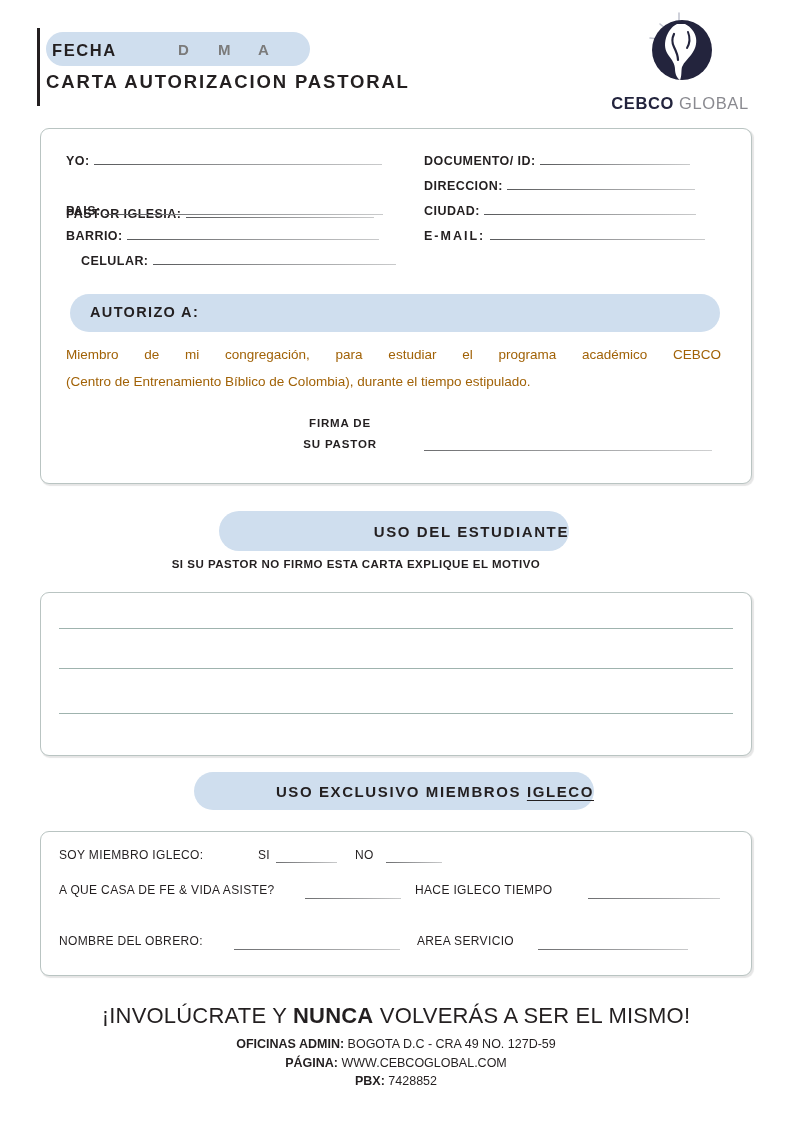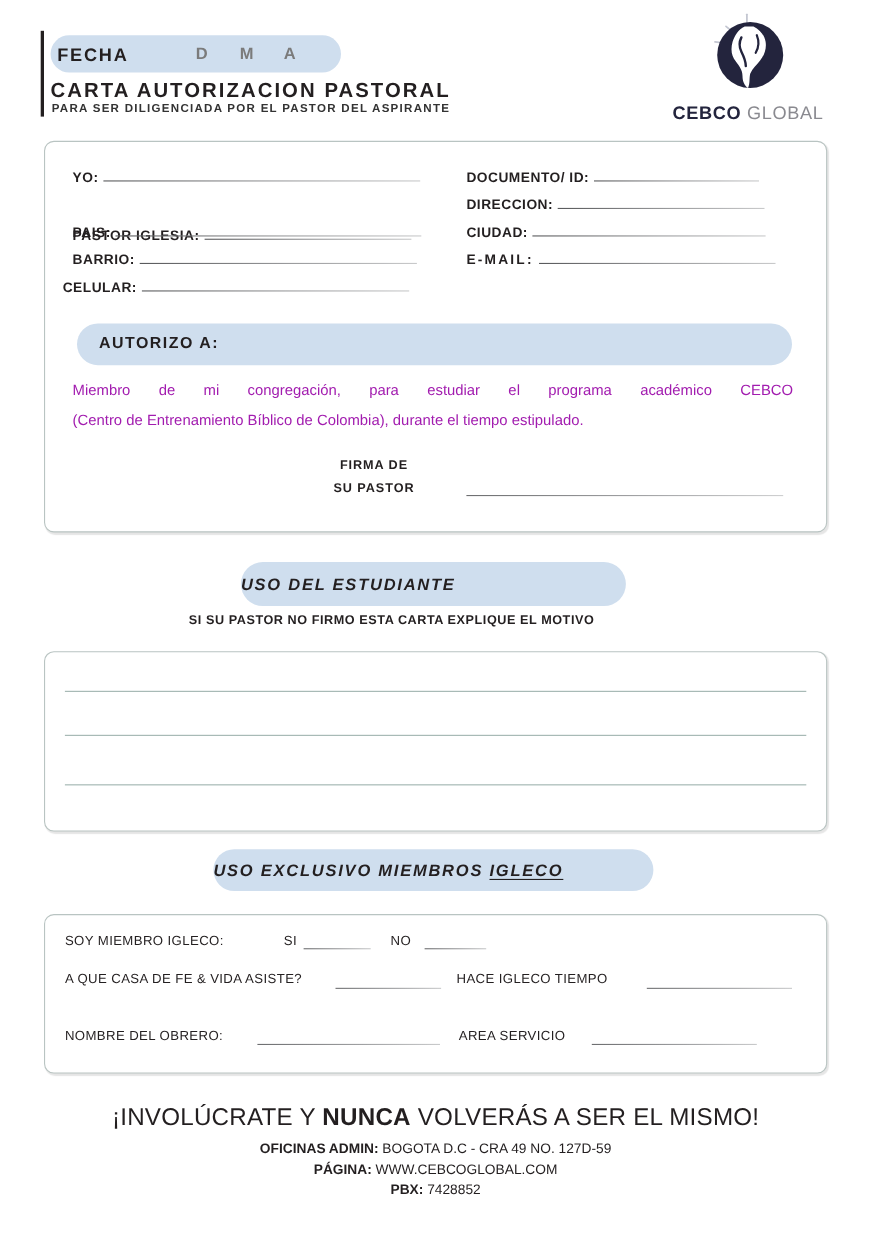--- a/index.html
+++ b/index.html
@@ -143,21 +143,21 @@
     font-weight: bold;
     letter-spacing: 1.35px;
     color: #231f20;
   }
   .autorizo-para {
     position: absolute;
     left: 66px; top: 341px;
     width: 655px;
     font-size: 13.5px;
     line-height: 27px;
-    color: #a21caf;
+    color: #a16207;
     text-align: justify;
   }
   .autorizo-para > span { display: block; }
   .autorizo-para .just {
     text-align: justify;
     text-align-last: justify;
   }
 
   
   .firma {
@@ -178,22 +178,21 @@
     background: linear-gradient(to right, #6d6e70 0%, #a7a8aa 60%, #cfd0d1 100%);
   }
 
   
   .section-pill {
     position: absolute;
     background: #cfdeee;
     border-radius: 22px;
     display: flex;
     align-items: center;
-    justify-content: flex-start;
-    font-style: italic;
+    justify-content: flex-end;
   }
   .section-pill-text {
     font-size: 15px;
     font-weight: bold;
     letter-spacing: 1.6px;
     color: #231f20;
     white-space: nowrap;
   }
   .section-pill-text u { text-decoration: underline; text-underline-offset: 3px; }
 
@@ -261,21 +260,20 @@
 <div class="page">
 
   <div class="header">
     <div class="header-accent-bar"></div>
     <div class="fecha-pill"></div>
     <div class="fecha-label">FECHA</div>
     <div class="dma dma-d">D</div>
     <div class="dma dma-m">M</div>
     <div class="dma dma-a">A</div>
     <div class="title-main">CARTA AUTORIZACION PASTORAL</div>
-    <div class="title-sub">PARA SER DILIGENCIADA POR EL PASTOR DEL ASPIRANTE</div>
   </div>
 
   <div class="logo">
     <div class="logo-mark">
       <svg width="96" height="80" viewBox="0 0 96 80" xmlns="http://www.w3.org/2000/svg">
 
         <g stroke="#c3c6d1" stroke-width="1.6" stroke-linecap="round">
           <line x1="30" y1="12" x2="46" y2="25"></line>
           <line x1="49" y1="1" x2="49" y2="22"></line>
           <line x1="20" y1="26" x2="44" y2="29"></line>
@@ -311,21 +309,21 @@
     <span class="rule" style="width:188px;"></span>
   </div>
   <div class="field" style="left:66px; top:225px;">
     <span class="field-label">BARRIO:</span>
     <span class="rule" style="width:252px;"></span>
   </div>
   <div class="field" style="left:66px; top:200px;">
     <span class="field-label">PAIS:</span>
     <span class="rule" style="width:278px;"></span>
   </div>
-  <div class="field" style="left:57px; top:250px;">
+  <div class="field" style="left:81px; top:250px;">
     <span class="field-label">CELULAR:</span>
     <span class="rule" style="width:243px;"></span>
   </div>
 
   <div class="field" style="left:424px; top:150px;">
     <span class="field-label">DOCUMENTO/ ID:</span>
     <span class="rule" style="width:150px;"></span>
   </div>
   <div class="field" style="left:424px; top:175px;">
     <span class="field-label">DIRECCION:</span>

